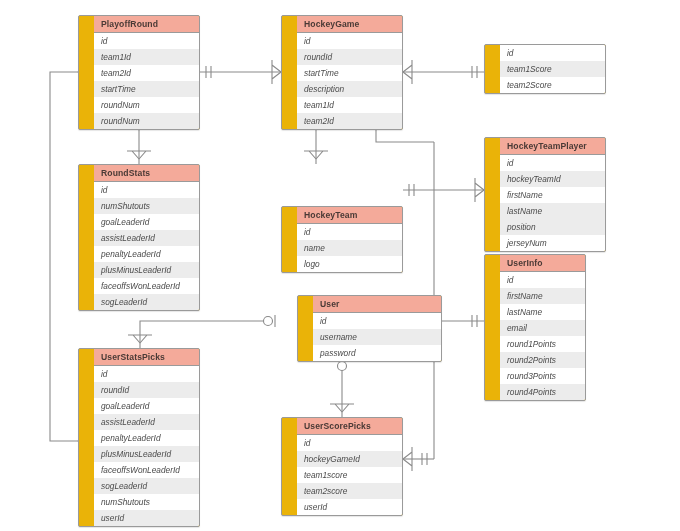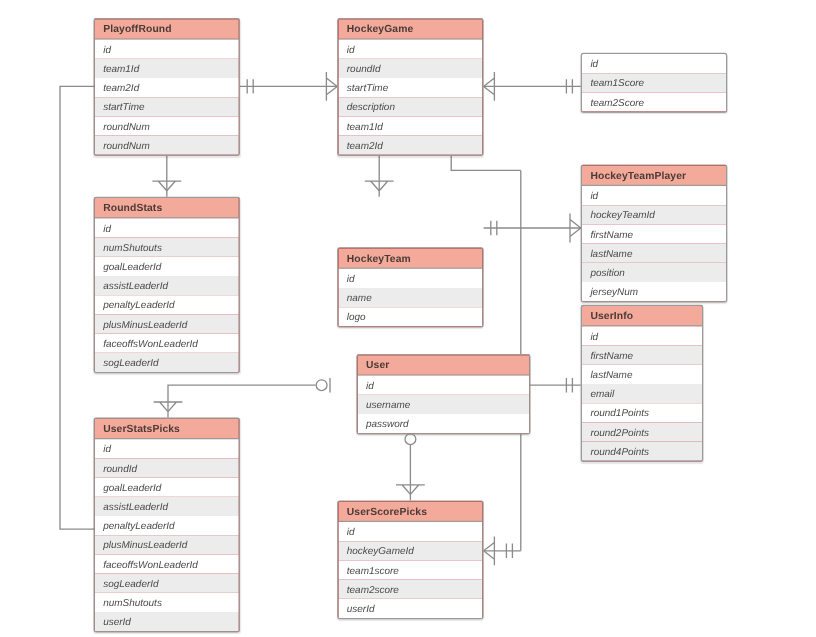--- a/index.html
+++ b/index.html
@@ -25,24 +25,25 @@
     position: absolute;
     left: 0; top: 0;
     width: 680px;
     height: 531px;
     pointer-events: none;
   }
   .entity {
     position: absolute;
     box-sizing: border-box;
     border: 1px solid #9a9a9a;
-    background: #b91c1c;
+    background: #eab308;
     border-radius: 2px;
     box-shadow: 0 1px 1px rgba(0,0,0,0.10);
     overflow: hidden;
+    padding-left: 15px;
   }
   .entity-title {
     background: #f4aa9a;
     color: #4a3a36;
     font-size: 8.6px;
     font-weight: bold;
     letter-spacing: .1px;
     padding: 0 7px;
     height: 17px;
     line-height: 17px;
@@ -180,20 +181,21 @@
         <div class="attr">jerseyNum</div>
       </div>
       <div class="entity" style="left: 484px; top: 254px; width: 102px;">
         <div class="entity-title">UserInfo</div>
         <div class="attr">id</div>
         <div class="attr alt">firstName</div>
         <div class="attr">lastName</div>
         <div class="attr alt">email</div>
         <div class="attr">round1Points</div>
         <div class="attr alt">round2Points</div>
+        <div class="attr">round3Points</div>
         <div class="attr alt">round4Points</div>
       </div>
       <div class="entity" style="left: 297px; top: 295px; width: 145px;">
         <div class="entity-title">User</div>
         <div class="attr">id</div>
         <div class="attr alt">username</div>
         <div class="attr">password</div>
       </div>
       <div class="entity" style="left: 78px; top: 348px; width: 122px;">
         <div class="entity-title">UserStatsPicks</div>

